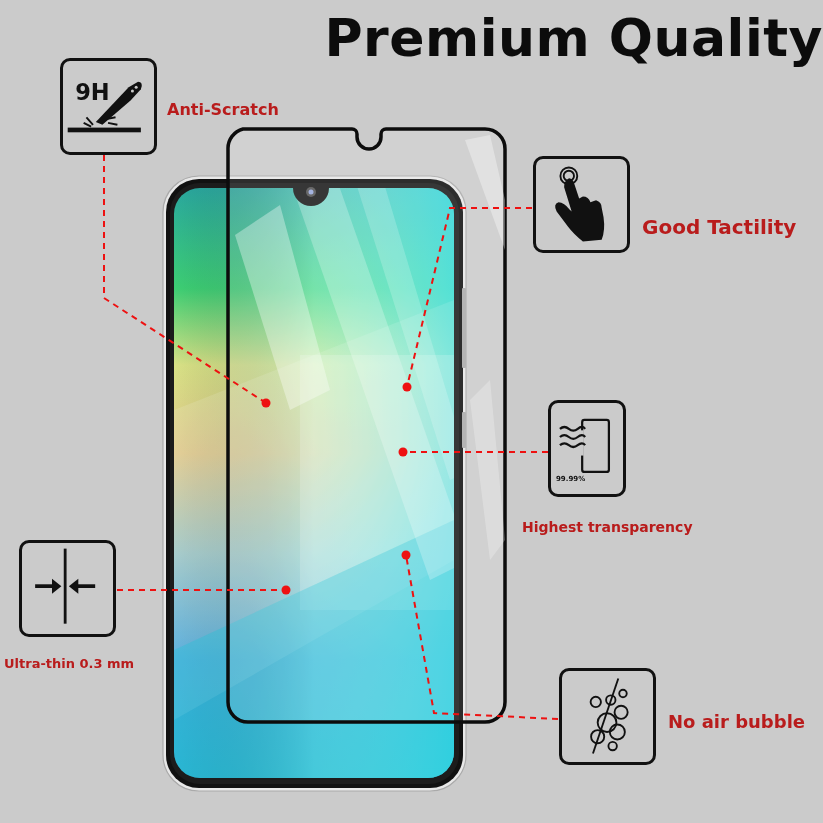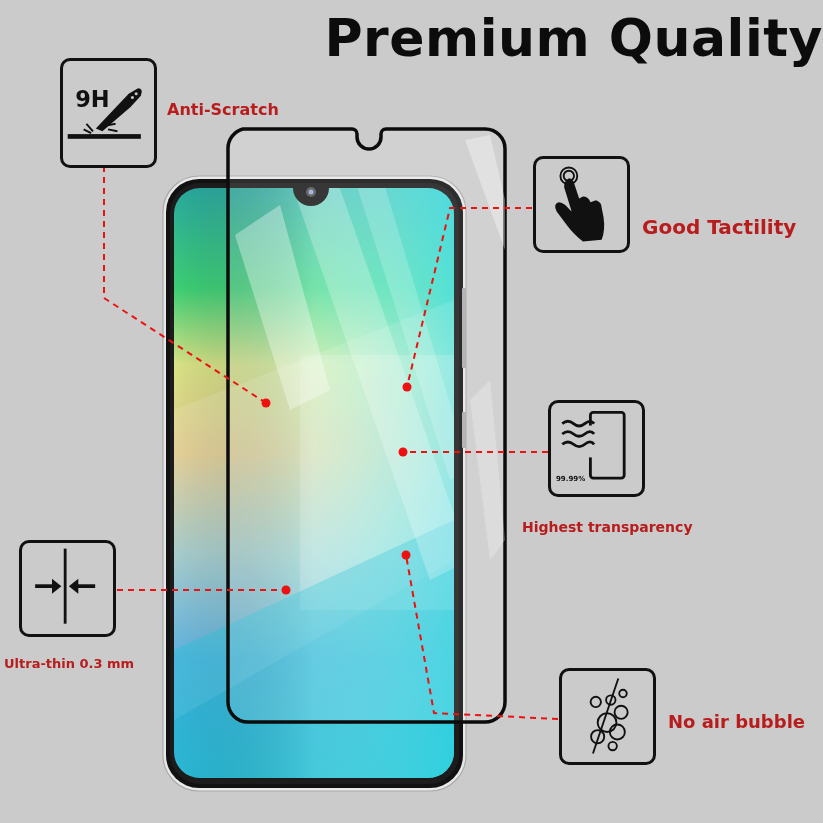--- a/index.html
+++ b/index.html
@@ -91,42 +91,42 @@
   </g>
   <g fill="#ee1111">
     <circle cx="266" cy="403" r="4.5"></circle>
     <circle cx="407" cy="387" r="4.5"></circle>
     <circle cx="403" cy="452" r="4.5"></circle>
     <circle cx="286" cy="590" r="4.5"></circle>
     <circle cx="406" cy="555" r="4.5"></circle>
   </g>
 </svg>
 
-<div class="icon-box" style="left:60px;top:58px;width:97px;height:110px;">
+<div class="icon-box" style="left:60px;top:58px;width:97px;height:97px;">
   <svg class="box-svg" viewBox="0 0 97 97">
     <text x="13" y="42" font-size="24" font-weight="bold" font-family="DejaVu Sans, sans-serif" fill="#111">9H</text>
     <path d="M35,65 L70,28 L80,22 Q86,22 83,30 L72,42 L42,68 Z" fill="#111"></path>
     <circle cx="78" cy="28" r="1.6" fill="#cbcbcb"></circle>
     <circle cx="74" cy="32" r="1.6" fill="#cbcbcb"></circle>
     <path d="M25,60 L32,68 M22,66 L30,70 M46,62 L56,60 M48,66 L58,68" stroke="#111" stroke-width="2"></path>
     <rect x="5" y="71" width="78" height="5" fill="#111"></rect>
   </svg>
 </div>
 <div class="label" style="left:167px;top:100px;font-size:16px;">Anti-Scratch</div>
 
 <div class="icon-box" style="left:533px;top:156px;width:97px;height:97px;">
   <svg class="box-svg" viewBox="0 0 97 97">
     <circle cx="35" cy="18" r="9" fill="none" stroke="#111" stroke-width="2"></circle>
     <circle cx="35" cy="18" r="5.5" fill="none" stroke="#111" stroke-width="2"></circle>
     <path d="M33,22 Q36,18 40,24 L46,42 L50,40 Q56,40 58,46 L64,44 Q70,46 70,52 L72,62 Q74,76 70,86 L50,88 Q40,80 34,72 L22,56 Q18,48 24,46 Q30,46 36,54 L38,56 L30,30 Q30,24 33,22 Z" fill="#111"></path>
   </svg>
 </div>
 <div class="label" style="left:642px;top:215px;font-size:20px;">Good Tactility</div>
 
-<div class="icon-box" style="left:548px;top:400px;width:97px;height:97px;">
+<div class="icon-box" style="left:548px;top:400px;width:78px;height:97px;">
   <svg class="box-svg" viewBox="0 0 97 97">
     <rect x="42" y="10" width="36" height="70" rx="3" fill="none" stroke="#111" stroke-width="3"></rect>
     <rect x="38" y="24" width="6" height="34" fill="#cbcbcb"></rect>
     <path d="M12,22 q6,-5 12,0 t12,0 t10,0" fill="none" stroke="#111" stroke-width="3"></path>
     <path d="M12,33 q6,-5 12,0 t12,0 t10,0" fill="none" stroke="#111" stroke-width="3"></path>
     <path d="M12,44 q6,-5 12,0 t12,0 t10,0" fill="none" stroke="#111" stroke-width="3"></path>
   </svg>
   <span class="tiny" style="left:5px;top:72px;">99.99%</span>
 </div>
 <div class="label" style="left:522px;top:519px;font-size:14px;">Highest transparency</div>

